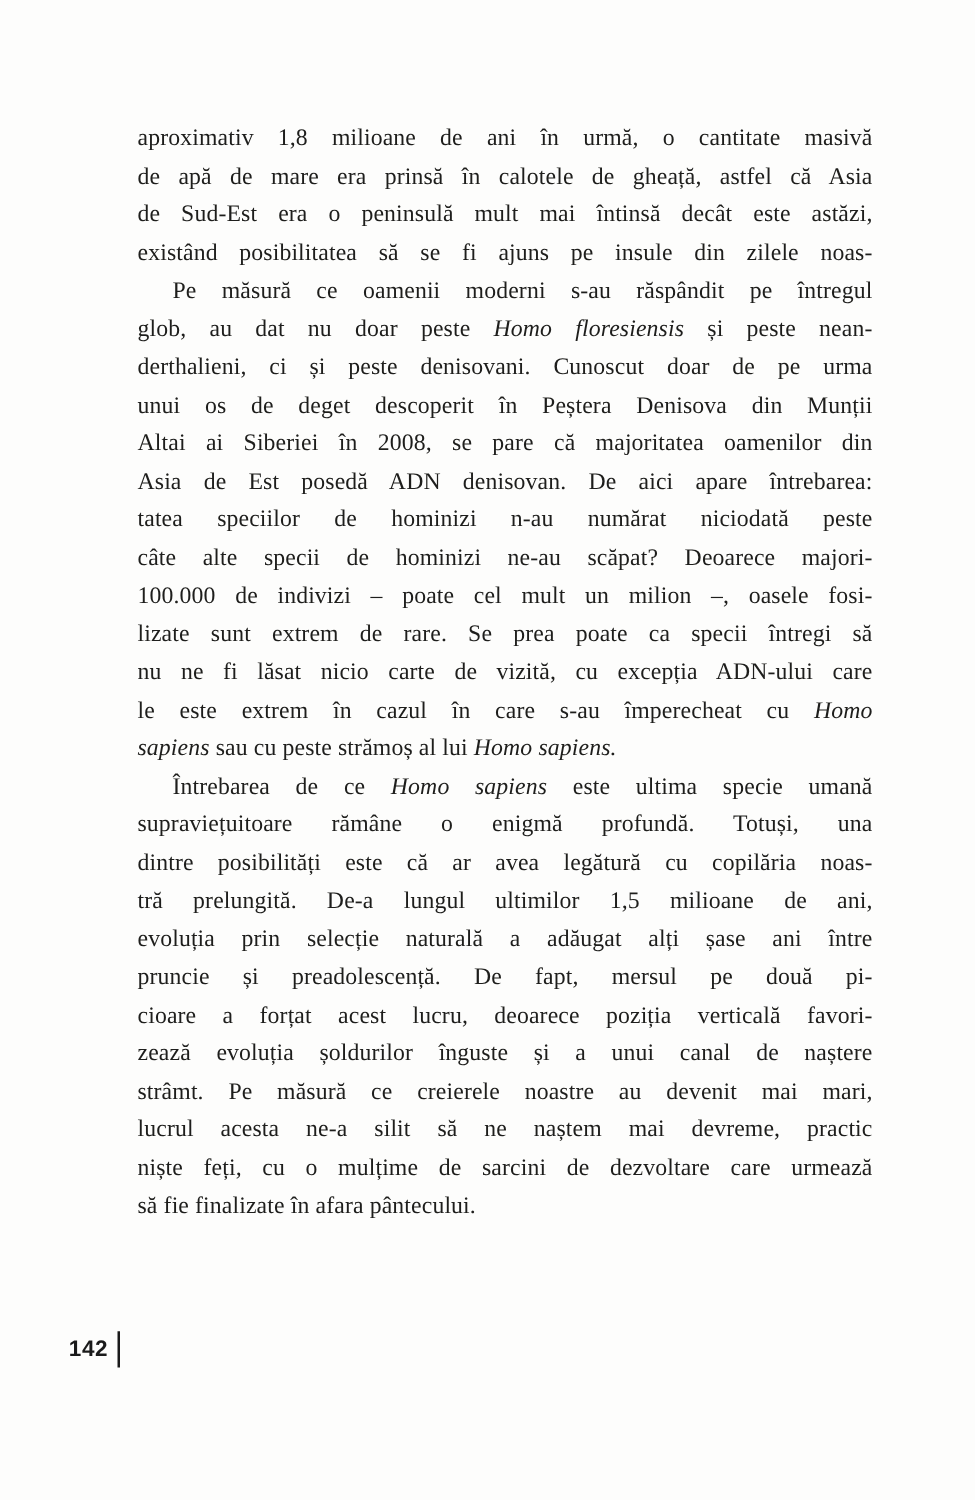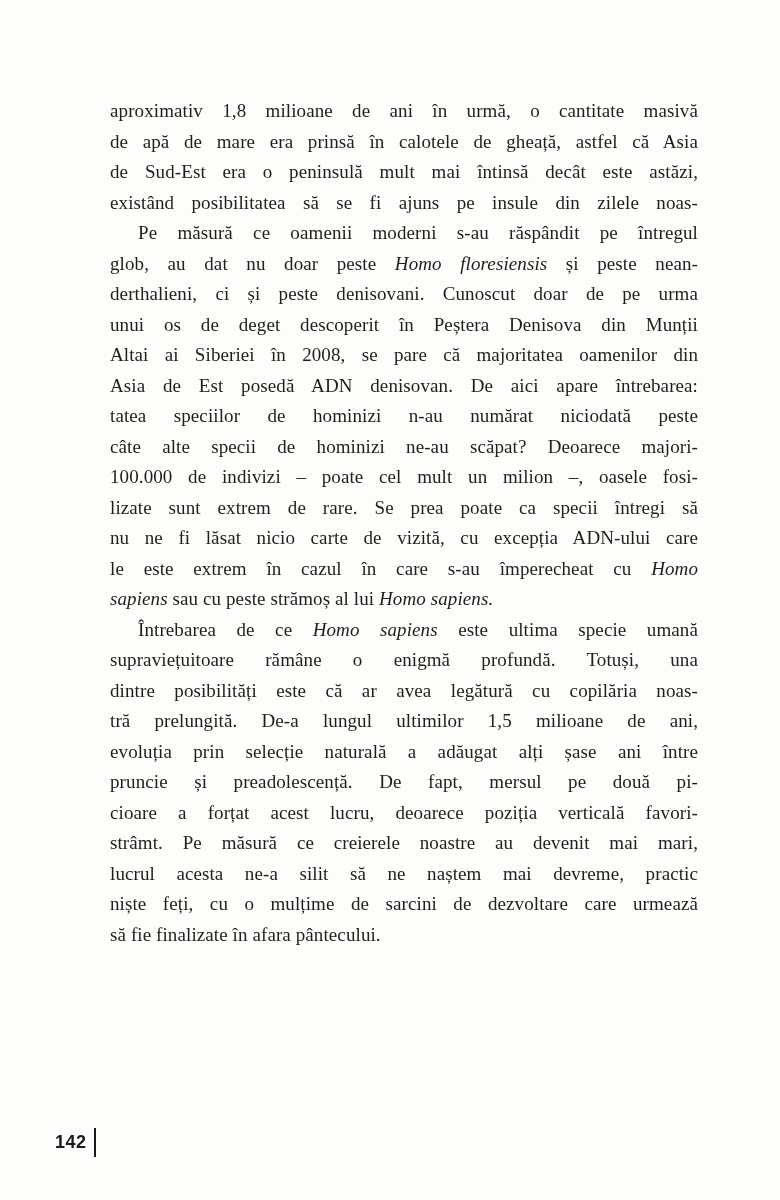--- a/index.html
+++ b/index.html
@@ -43,21 +43,21 @@
     text-indent: 28px;
   }
   .line em {
     font-family: "Liberation Serif", serif;
   }
   
   .footer {
     position: absolute;
     left: 55px;
     right: 82px;
-    top: 1129px;
+    top: 1066px;
     display: flex;
     justify-content: space-between;
     align-items: flex-start;
     font-family: "Liberation Sans", sans-serif;
   }
   .folio {
     display: flex;
     align-items: flex-start;
   }
   .page-number {
@@ -108,20 +108,21 @@
         <div class="line last"><em>sapiens</em><span> sau cu peste strămoș al lui </span><em>Homo sapiens.</em></div>
       </div>
       <div class="paragraph">
         <div class="line indent"><span>Întrebarea de ce </span><em>Homo sapiens</em><span> este ultima specie umană</span></div>
         <div class="line"><span>supraviețuitoare rămâne o enigmă profundă. Totuși, una</span></div>
         <div class="line"><span>dintre posibilități este că ar avea legătură cu copilăria noas-</span></div>
         <div class="line"><span>tră prelungită. De-a lungul ultimilor 1,5 milioane de ani,</span></div>
         <div class="line"><span>evoluția prin selecție naturală a adăugat alți șase ani între</span></div>
         <div class="line"><span>pruncie și preadolescență. De fapt, mersul pe două pi-</span></div>
         <div class="line"><span>cioare a forțat acest lucru, deoarece poziția verticală favori-</span></div>
+        <div class="line"><span>zează evoluția șoldurilor înguste și a unui canal de naștere</span></div>
         <div class="line"><span>strâmt. Pe măsură ce creierele noastre au devenit mai mari,</span></div>
         <div class="line"><span>lucrul acesta ne-a silit să ne naștem mai devreme, practic</span></div>
         <div class="line"><span>niște feți, cu o mulțime de sarcini de dezvoltare care urmează</span></div>
         <div class="line last"><span>să fie finalizate în afara pântecului.</span></div>
       </div>
     </section>
 
   <footer class="footer">
     <div class="folio">
       <span class="page-number" style="color: rgb(26, 26, 26);">142</span>

